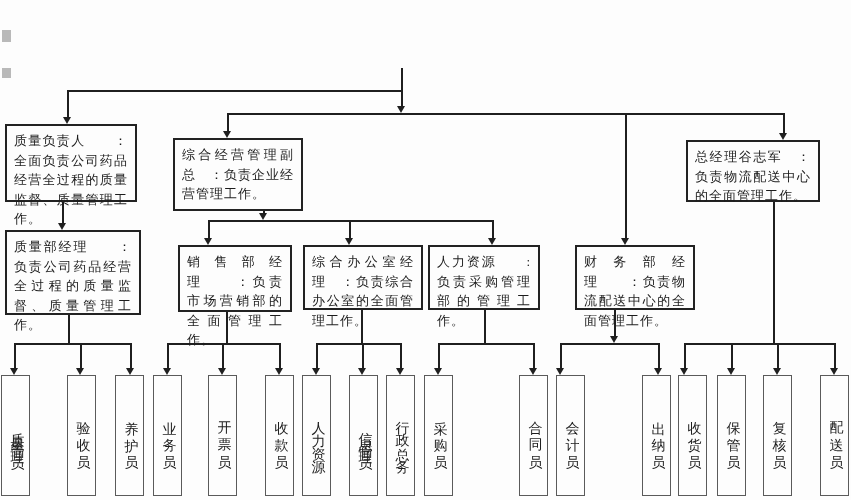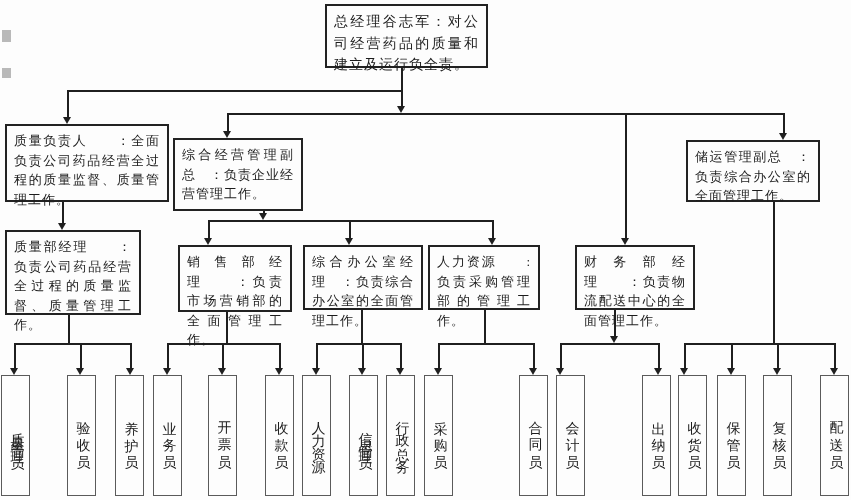--- a/index.html
+++ b/index.html
@@ -111,25 +111,24 @@
   <i class="hl" style="left:684px;top:343px;width:152px"></i>
   <i class="vl" style="left:684px;top:343px;height:25px"></i>
     <i class="ar" style="left:680px;top:368px"></i>
   <i class="vl" style="left:731px;top:343px;height:25px"></i>
     <i class="ar" style="left:727px;top:368px"></i>
   <i class="vl" style="left:777px;top:343px;height:25px"></i>
     <i class="ar" style="left:773px;top:368px"></i>
   <i class="vl" style="left:834px;top:343px;height:25px"></i>
     <i class="ar" style="left:830px;top:368px"></i>
 
-  <div class="node big" style="left:325px;top:4px;width:163px;height:64px">总经理谷志军：对公司经营药品的质量和建立及运行负全责。</div>
 
-  <div class="node" style="left:5px;top:124px;width:164px;height:78px">质量负责人　　：全面负责公司药品经营全过程的质量监督、质量管理工作。</div>
+  <div class="node" style="left:5px;top:124px;width:132px;height:78px">质量负责人　　：全面负责公司药品经营全过程的质量监督、质量管理工作。</div>
   <div class="node" style="left:173px;top:138px;width:130px;height:73px">综合经营管理副总　：负责企业经营管理工作。</div>
-  <div class="node" style="left:686px;top:140px;width:134px;height:62px">储运管理副总　：负责综合办公室的全面管理工作。</div>
+  <div class="node" style="left:686px;top:140px;width:134px;height:62px">总经理谷志军　：负责物流配送中心的全面管理工作。</div>
 
   <div class="node" style="left:5px;top:230px;width:136px;height:85px">质量部经理　　：负责公司药品经营全过程的质量监督、质量管理工作。</div>
   <div class="node" style="left:178px;top:245px;width:114px;height:67px">销售部经理　　：负责市场营销部的全面管理工作。</div>
   <div class="node" style="left:303px;top:245px;width:120px;height:65px">综合办公室经理　：负责综合办公室的全面管理工作。</div>
   <div class="node" style="left:428px;top:245px;width:112px;height:65px">人力资源　　:负责采购管理部的管理工作。</div>
   <div class="node" style="left:575px;top:245px;width:120px;height:65px">财务部经理　　：负责物流配送中心的全面管理工作。</div>
 
   <div class="staff c5" style="left:1px">质量管理员</div>
   <div class="staff c3" style="left:67px">验收员</div>
   <div class="staff c3" style="left:115px">养护员</div>

